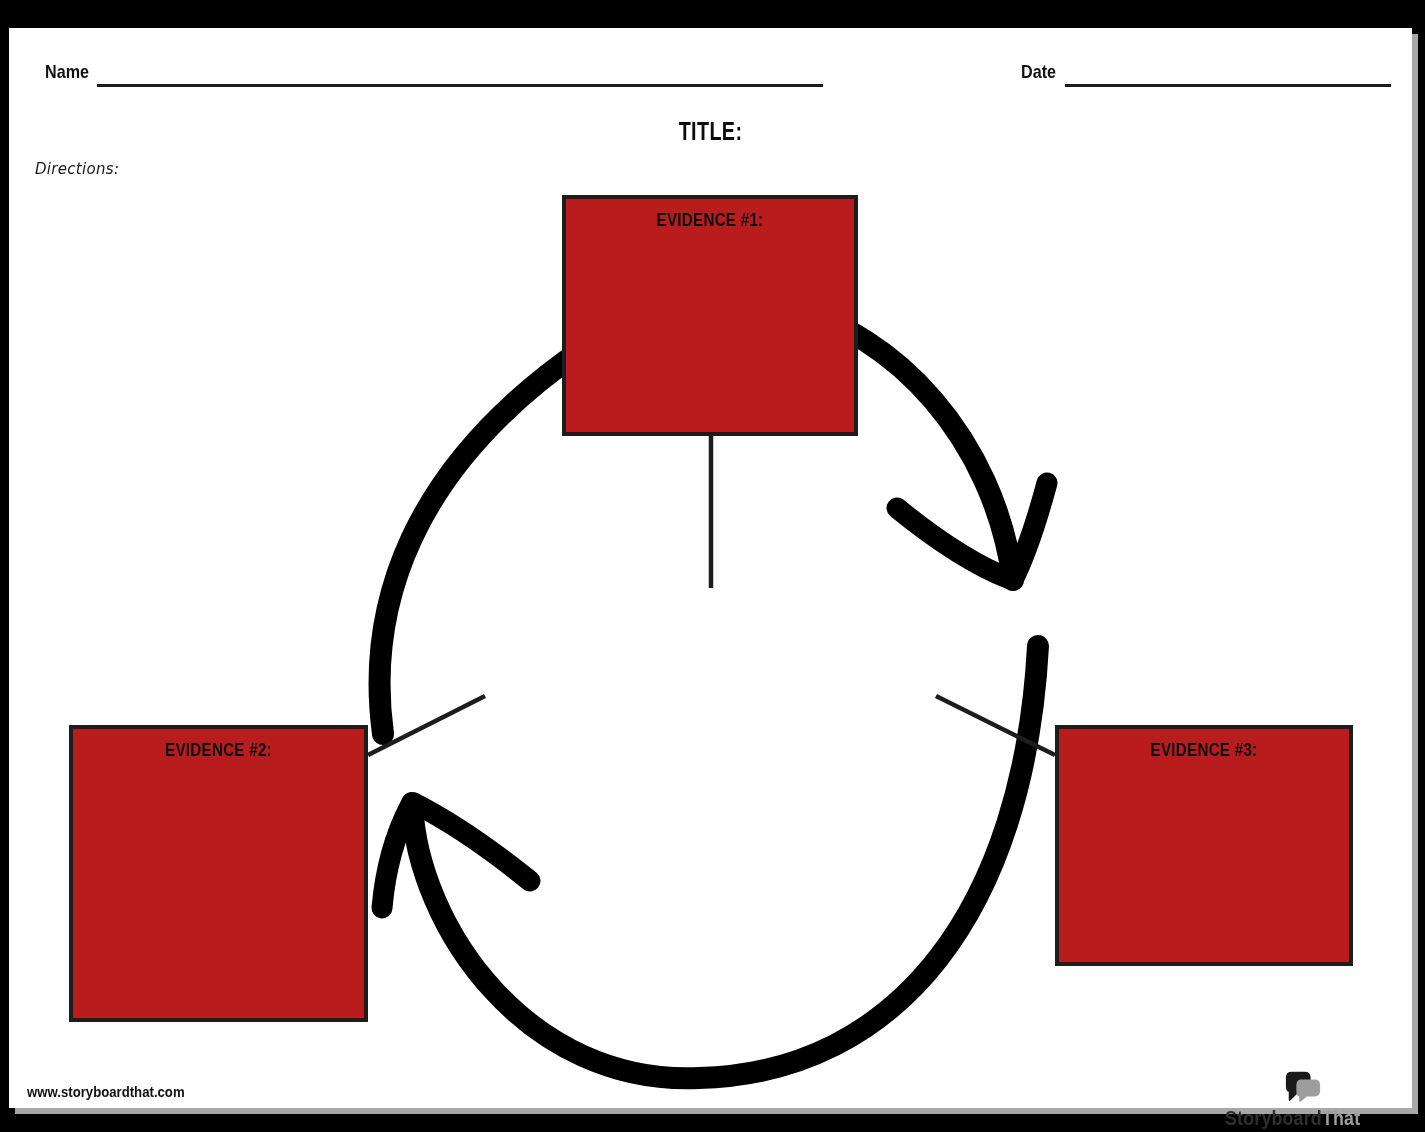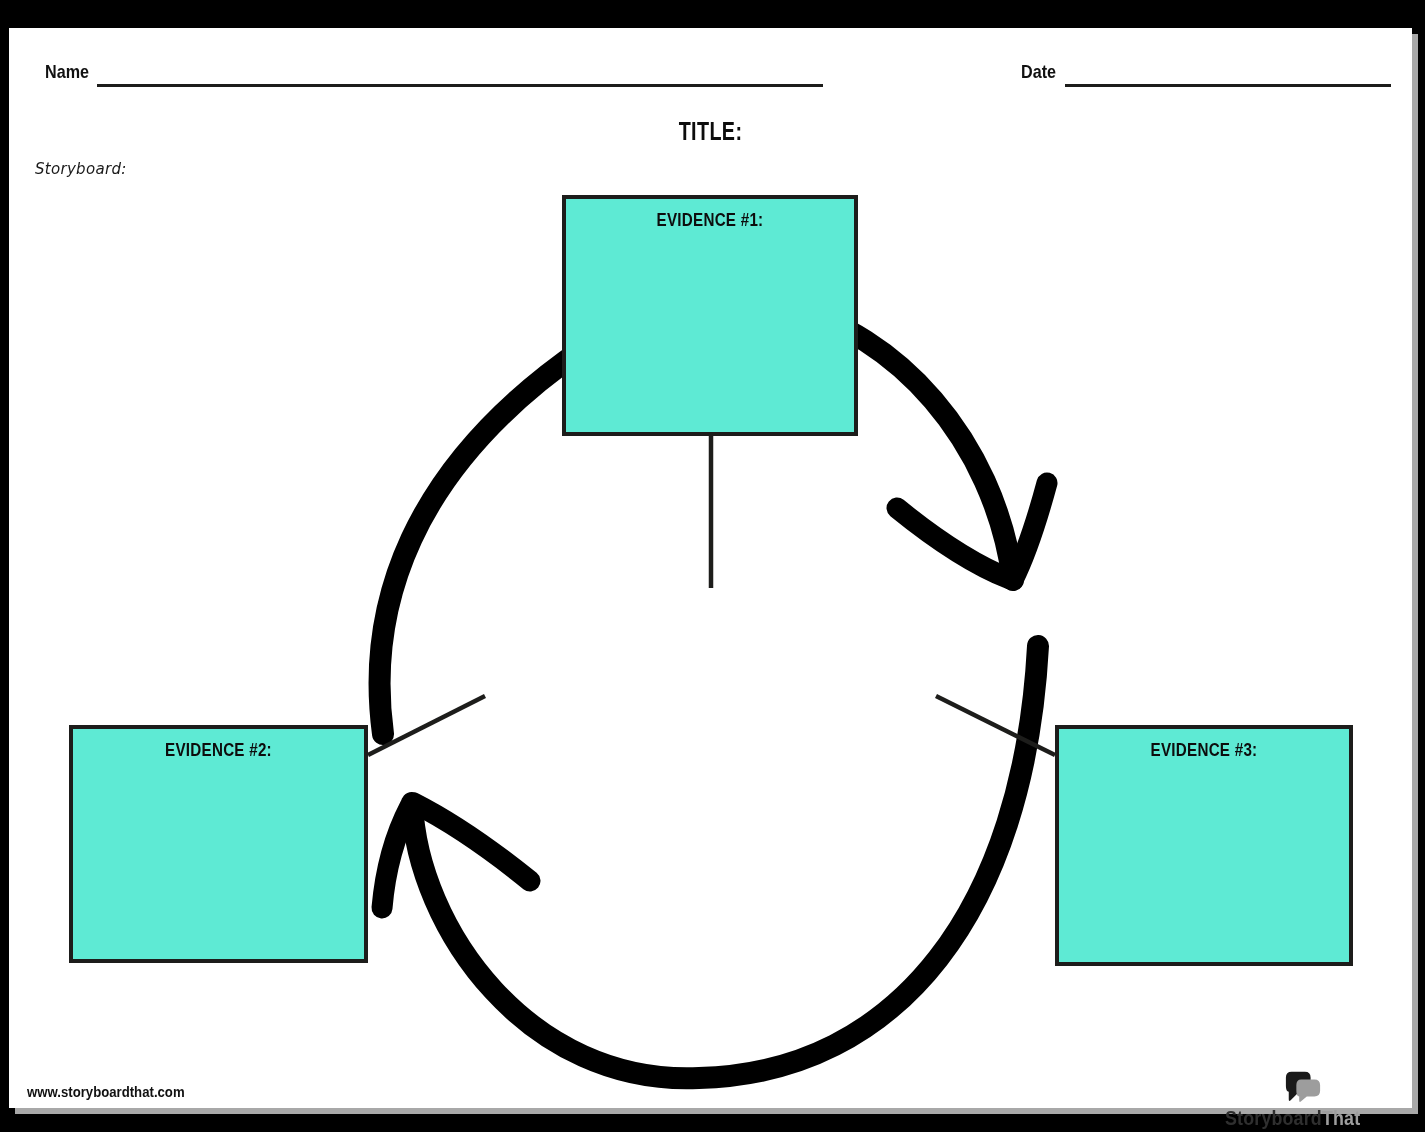--- a/index.html
+++ b/index.html
@@ -35,32 +35,32 @@
   .directions{
     position:absolute;left:26px;top:132px;
     font-family:"DejaVu Sans",sans-serif;
     font-style:italic;font-size:15px;color:#1a1a1a;
     letter-spacing:0.3px;
   }
   
   svg.diagram{position:absolute;left:0;top:0;width:1403px;height:1080px;}
   .fbox{
     position:absolute;box-sizing:border-box;
-    background:#5eead4;border:4.5px solid #1d1d1b;
+    background:#b91c1c;border:4.5px solid #1d1d1b;
   }
   .fbox .lbl{
     display:block;margin-top:10px;width:100%;
     text-align:center;font-weight:bold;font-size:19px;color:#0d0d0d;
     transform:scaleX(0.8);
     letter-spacing:0.3px;
   }
   #box-evidence1{left:553px;top:167px;width:296px;height:241px;}
   #box-thesis  {left:474px;top:558px;width:455px;height:112px;}
   #box-thesis .lbl{margin-top:8px;}
-  #box-evidence2{left:60px;top:697px;width:299px;height:238px;}
+  #box-evidence2{left:60px;top:697px;width:299px;height:297px;}
   #box-evidence3{left:1046px;top:697px;width:298px;height:241px;}
   
   .website{
     position:absolute;left:18px;top:1055px;
     font-weight:bold;font-size:15.5px;color:#111;
     transform:scaleX(0.85);transform-origin:left center;
     white-space:nowrap;
   }
   .logo{
     position:absolute;left:1216px;top:1040px;
@@ -81,21 +81,21 @@
 <div class="page">
 
   <div class="field-label" style="left:36px;top:33px;">Name</div>
   <div class="write-line" style="left:88px;top:56px;width:726px;"></div>
 
   <div class="field-label" style="left:1012px;top:33px;">Date</div>
   <div class="write-line" style="left:1056px;top:56px;width:326px;"></div>
 
   <div class="title">TITLE:</div>
 
-  <div class="directions">Storyboard:</div>
+  <div class="directions">Directions:</div>
 
   <svg class="diagram" viewBox="0 0 1403 1080">
     <g fill="none" stroke="#000" stroke-width="22" stroke-linecap="round">
       <path d="M 374 706 C 357 580 400 440 575 320"></path>
       <path d="M 780 280 C 885 305 985 410 1004 552"></path>
       <path d="M 1029 618 C 1015 880 890 1045 690 1050 C 520 1058 408 900 403 775"></path>
     </g>
     <g fill="none" stroke="#000" stroke-width="21" stroke-linecap="round">
       <path d="M 888 480 Q 952 532 1001 551"></path>
       <path d="M 1038 455 Q 1021 518 1004 552"></path>

